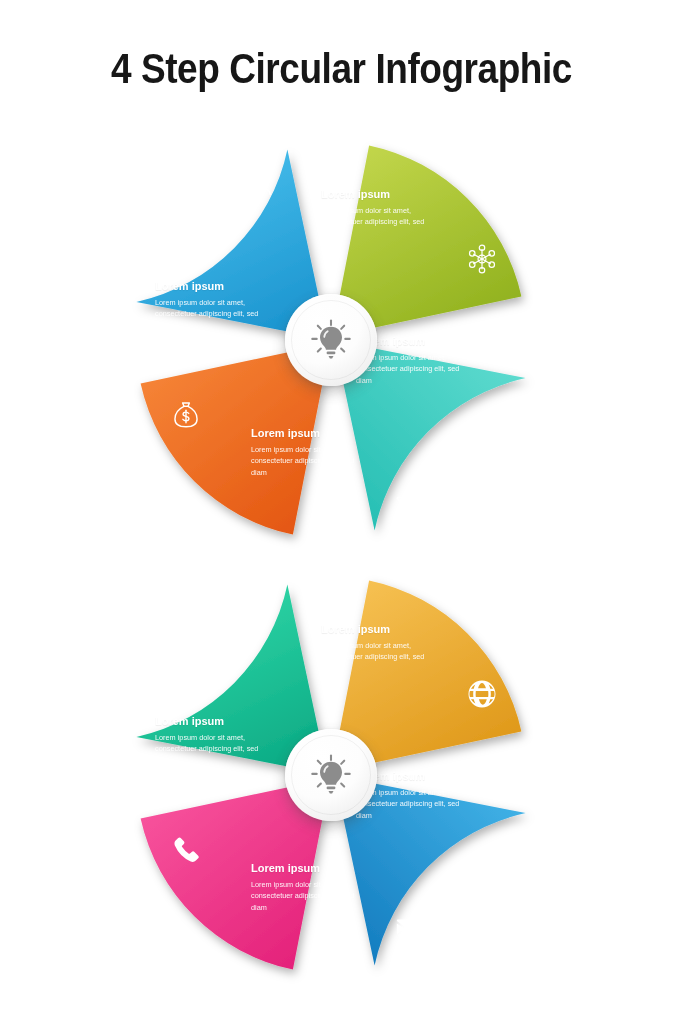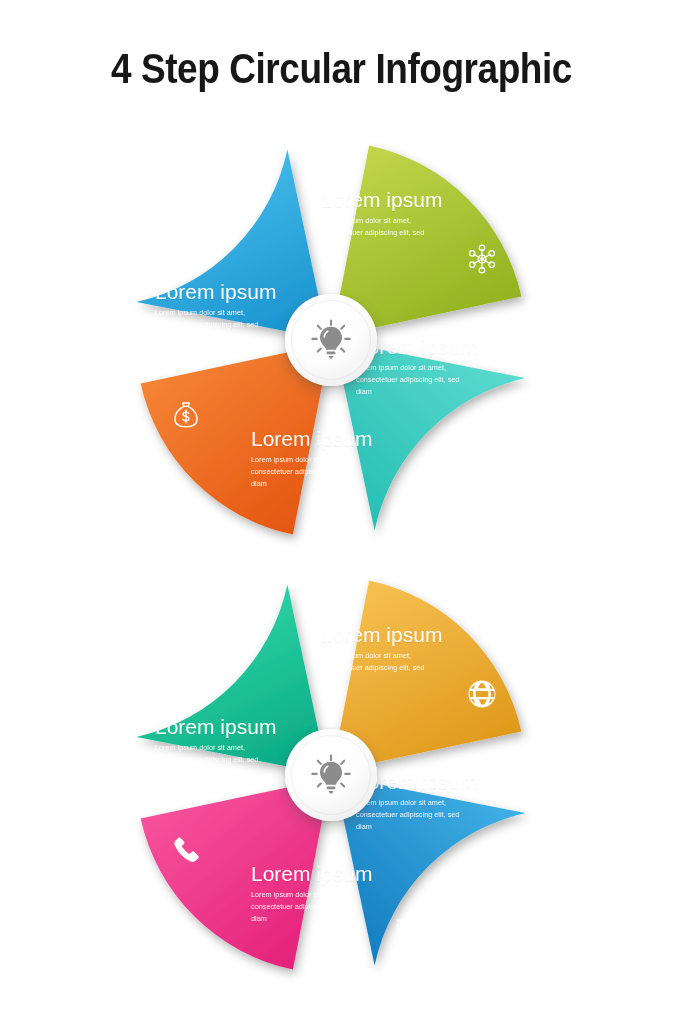--- a/index.html
+++ b/index.html
@@ -37,21 +37,21 @@
   }
   .hub::before{
     content:"";position:absolute;left:6px;top:6px;right:6px;bottom:6px;
     border-radius:50%;border:1px solid rgba(0,0,0,.055);
   }
   .hub svg{width:44px;height:44px;position:relative;z-index:2;}
 
   
   .seg-label{ position:absolute; color:#ffffff; }
   .seg-label .t{
-    font-size:21px;font-weight:400;line-height:1.05;
+    font-size:11px;font-weight:700;line-height:1.05;
     white-space:nowrap;margin-bottom:4px;
     text-shadow:0 1px 1px rgba(0,0,0,.07);
   }
   .seg-label .b{
     font-size:7.3px;line-height:1.62;font-weight:400;
     opacity:.93;max-width:118px;
   }
   .lbl-top   { left:190px; top:49px;  }
   .lbl-right { left:225px; top:196px; }
   .lbl-bottom{ left:120px; top:288px; }

